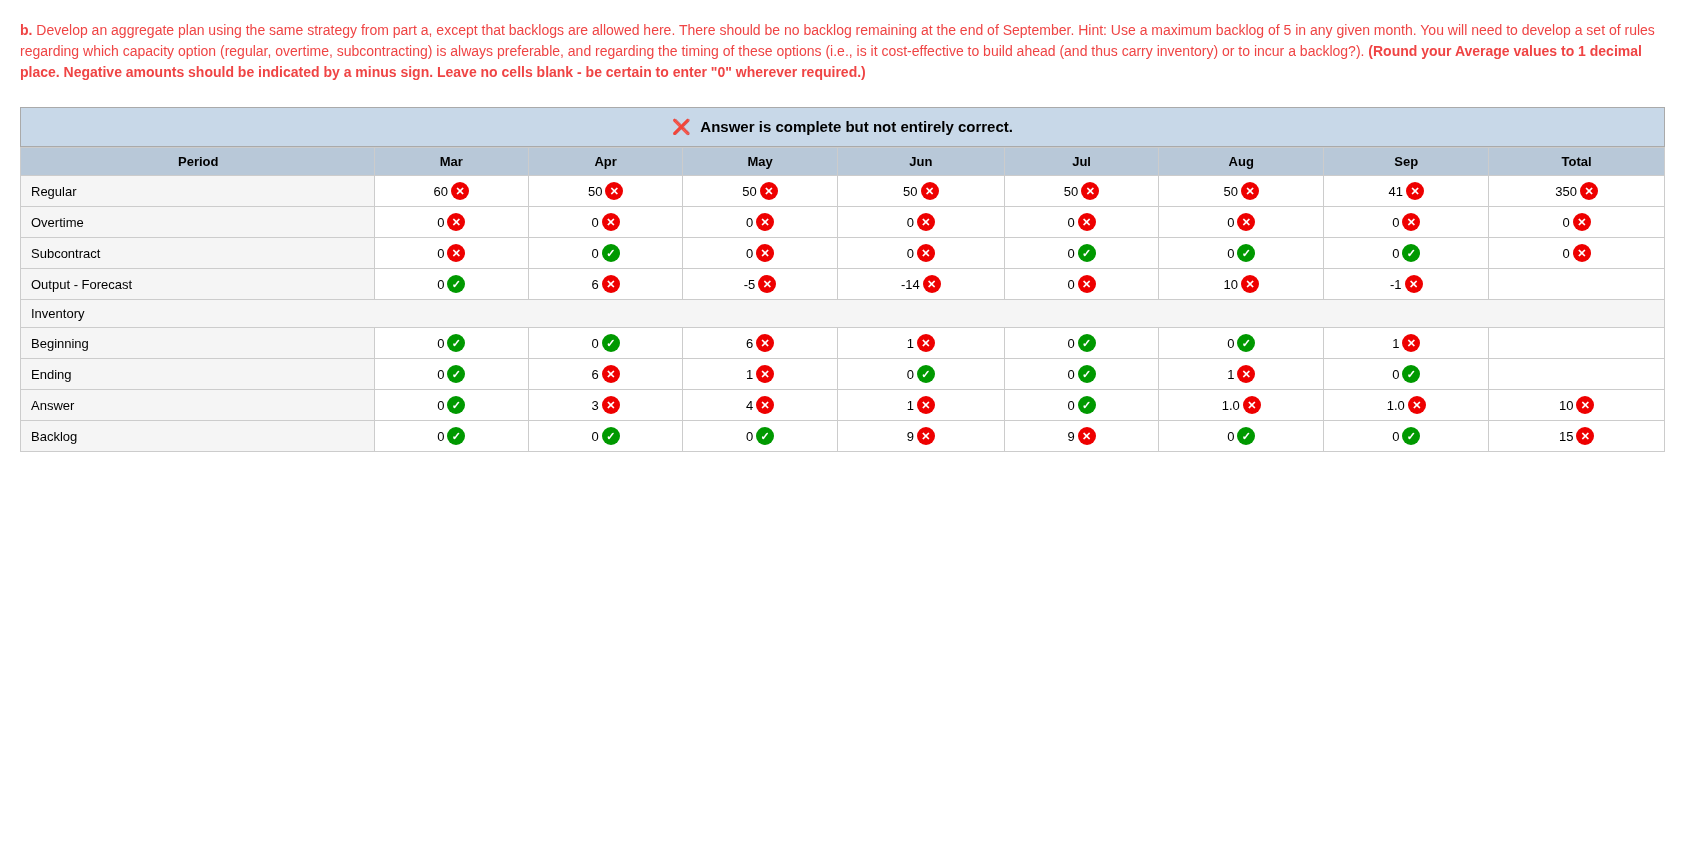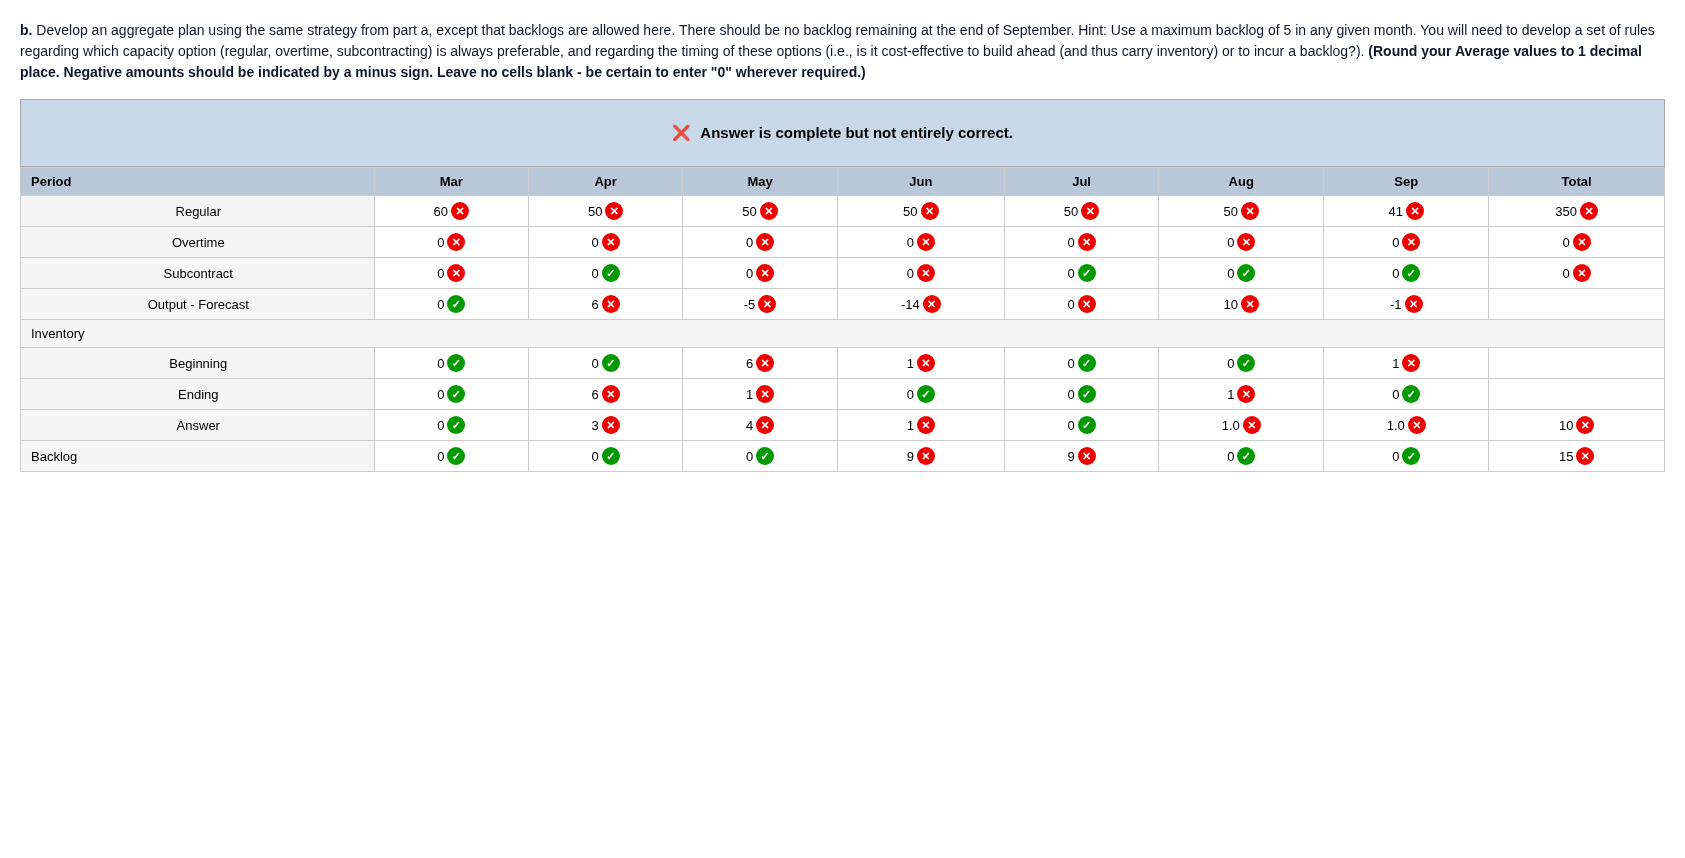--- a/index.html
+++ b/index.html
@@ -5,30 +5,30 @@
     * { box-sizing: border-box; margin: 0; padding: 0; }
     body {
       font-family: Arial, sans-serif;
       font-size: 13px;
       background: #fff;
       padding: 20px;
     }
     .instruction-text {
       font-size: 14px;
       line-height: 1.5;
-      margin-bottom: 16px;
-      color: #0f172a;
+      margin-bottom: 24px;
+      color: #ef4444;
     }
     .instruction-text strong {
       font-weight: bold;
     }
     .alert-banner {
       background: #c8d8e8;
       text-align: center;
-      padding: 24px;
+      padding: 10px;
       font-size: 15px;
       font-weight: bold;
       margin-bottom: 0;
       border: 1px solid #aaa;
     }
     .alert-icon {
       color: #c00;
       margin-right: 6px;
     }
     table {
@@ -47,21 +47,20 @@
       font-weight: bold;
       font-size: 13px;
     }
     td.row-label {
       text-align: left;
       background: #f5f5f5;
       font-size: 13px;
       padding-left: 10px;
     }
     td.row-label.sub {
-      text-align: center;
     }
     td.row-label.section {
       font-weight: normal;
       padding-left: 10px;
     }
     .cell-inner {
       display: inline-flex;
       align-items: center;
       justify-content: center;
       gap: 3px;
@@ -93,21 +92,21 @@
       flex-shrink: 0;
     }
     td.data-cell {
       background: #fff;
     }
     td.forecast-row {
       background: #fff;
       font-size: 13px;
     }
     .header-row th:first-child {
-      text-align: left;
+      text-align: center;
       padding-left: 10px;
     }
   </style>
 </head>
 <body>
 
 <div>
   <p class="instruction-text">
     <strong>b.</strong> Develop an aggregate plan using the same strategy from part a, except that backlogs are allowed here. There should be no backlog remaining at the end of September. Hint: Use a maximum backlog of 5 in any given month. You will need to develop a set of rules regarding which capacity option (regular, overtime, subcontracting) is always preferable, and regarding the timing of these options (i.e., is it cost-effective to build ahead (and thus carry inventory) or to incur a backlog?). <strong>(Round your Average values to 1 decimal place. Negative amounts should be indicated by a minus sign. Leave no cells blank - be certain to enter "0" wherever required.)</strong>
   </p>

